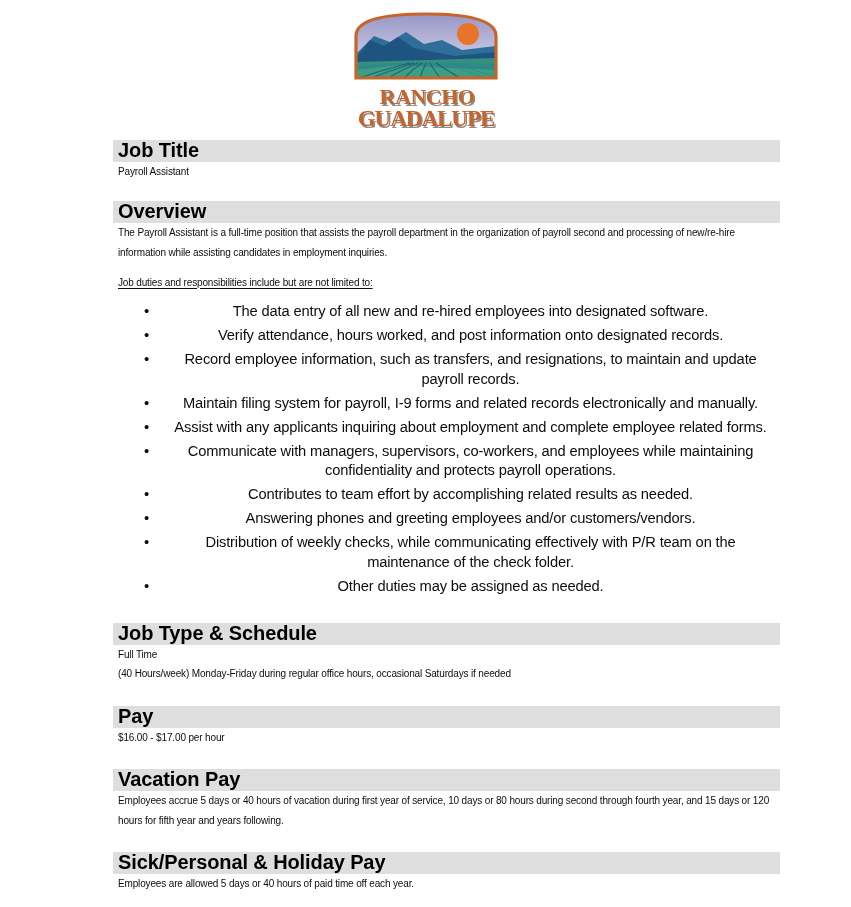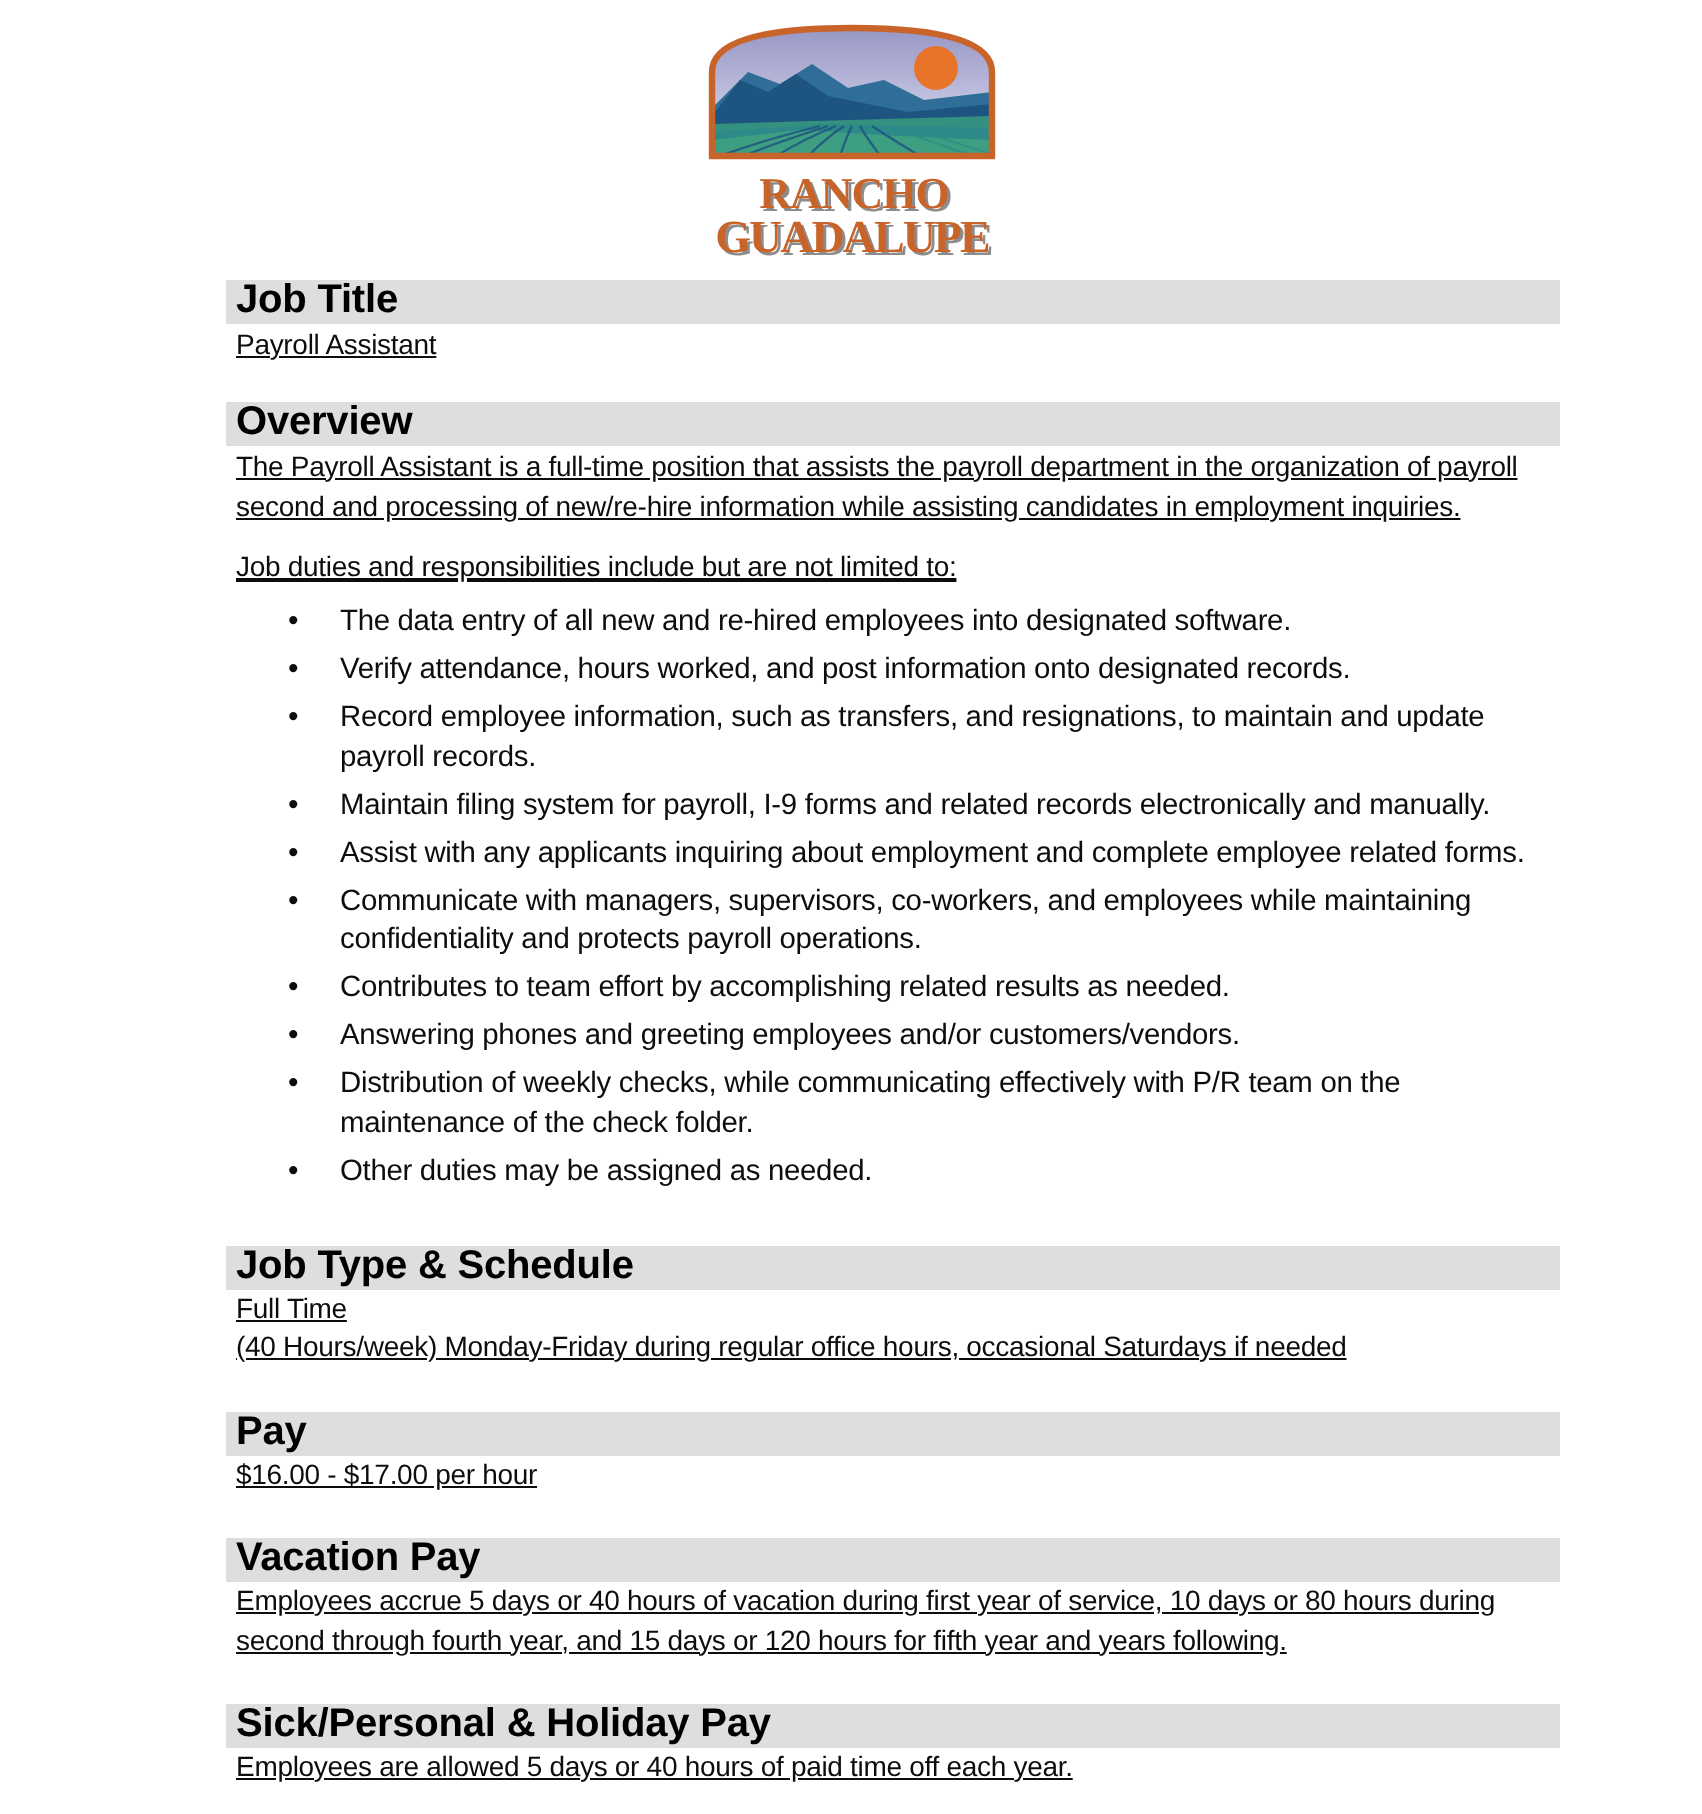--- a/index.html
+++ b/index.html
@@ -59,44 +59,44 @@
     padding: 2px 5px 3px 5px;
     font-weight: bold;
     font-size: 20px;
     line-height: 17px;
     color: #000;
     letter-spacing: -0.1px;
   }
   .body-text {
     margin-left: 118px;
     margin-right: 80px;
-    font-size: 14px;
+    font-size: 10px;
     line-height: 20.5px;
     color: #0d0d0d;
     letter-spacing: -0.15px;
-    text-decoration: underline;
   }
   .body-text.tight {
     line-height: 19.5px;
   }
   .gap-sm { height: 9px; }
   .gap-md { height: 18px; }
   .gap-lg { height: 22px; }
 
   .underlined {
     text-decoration: underline;
     text-underline-offset: 2px;
   }
 
   ul.duties {
     list-style: none;
     margin: 0;
     padding: 0;
     margin-left: 118px;
     margin-right: 80px;
+    text-align: center;
   }
   ul.duties li {
     position: relative;
     padding-left: 52px;
     font-size: 14.7px;
     line-height: 19.5px;
     color: #0d0d0d;
     margin-bottom: 4.5px;
     letter-spacing: -0.15px;
   }

